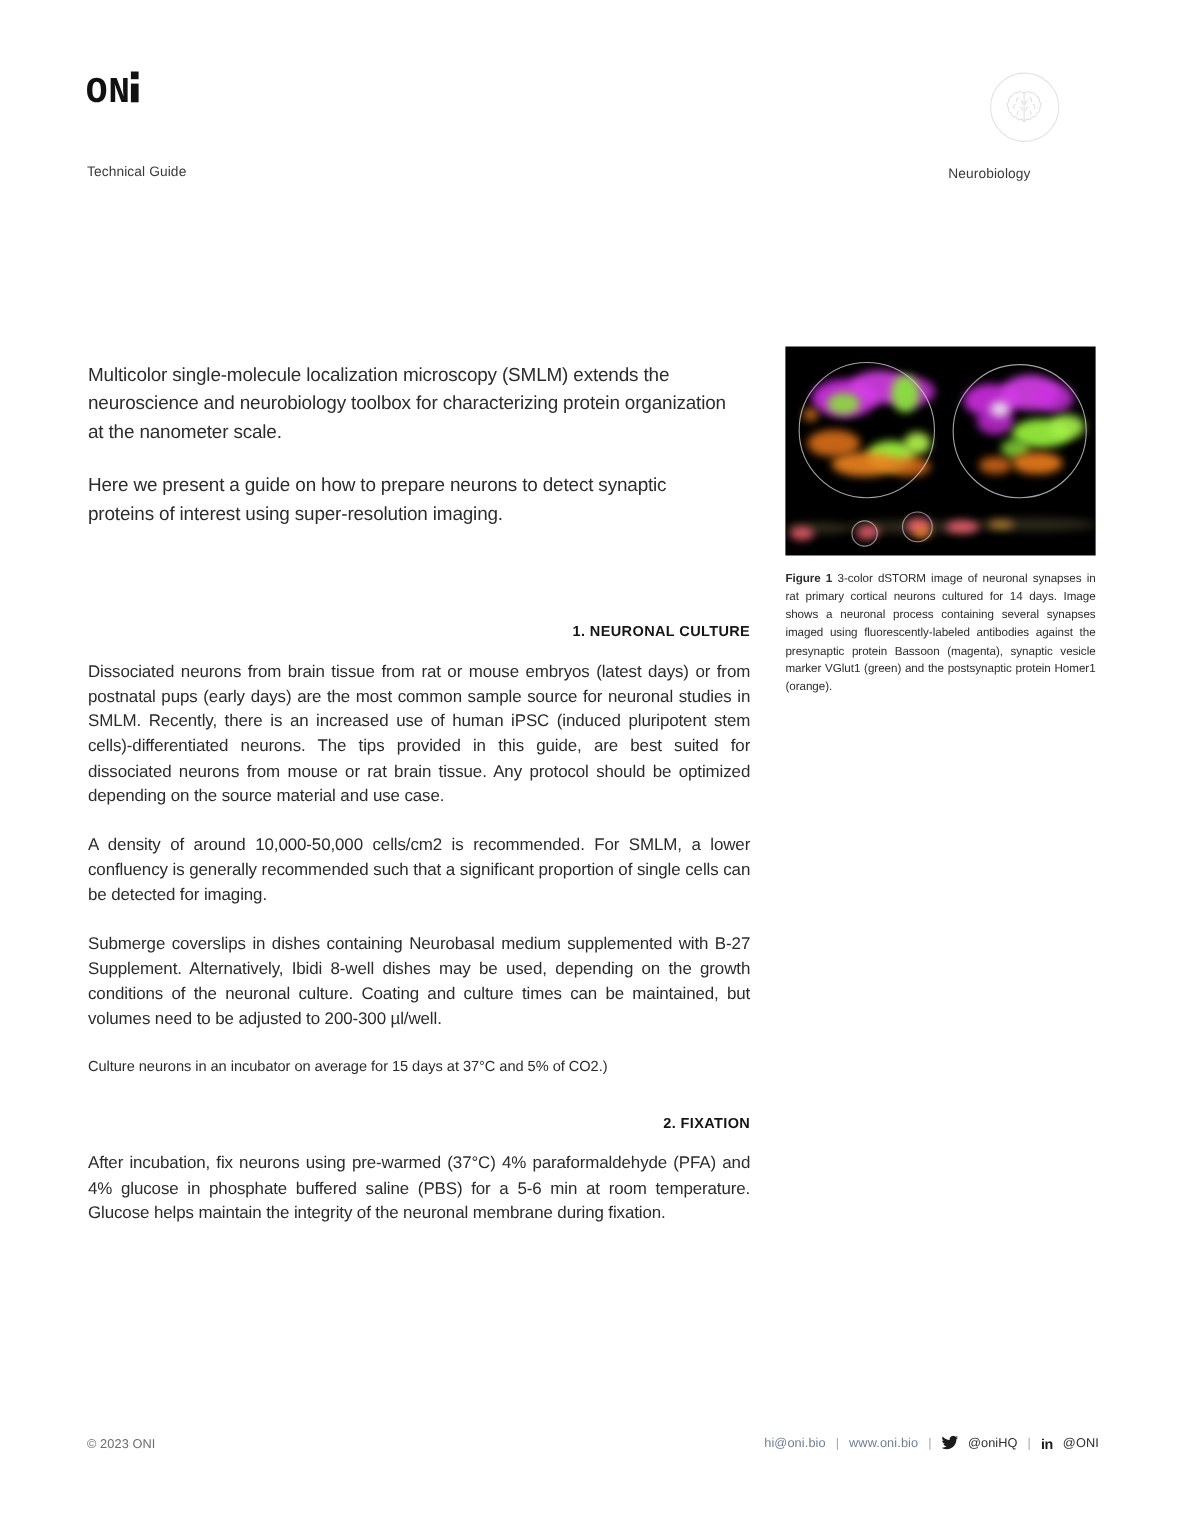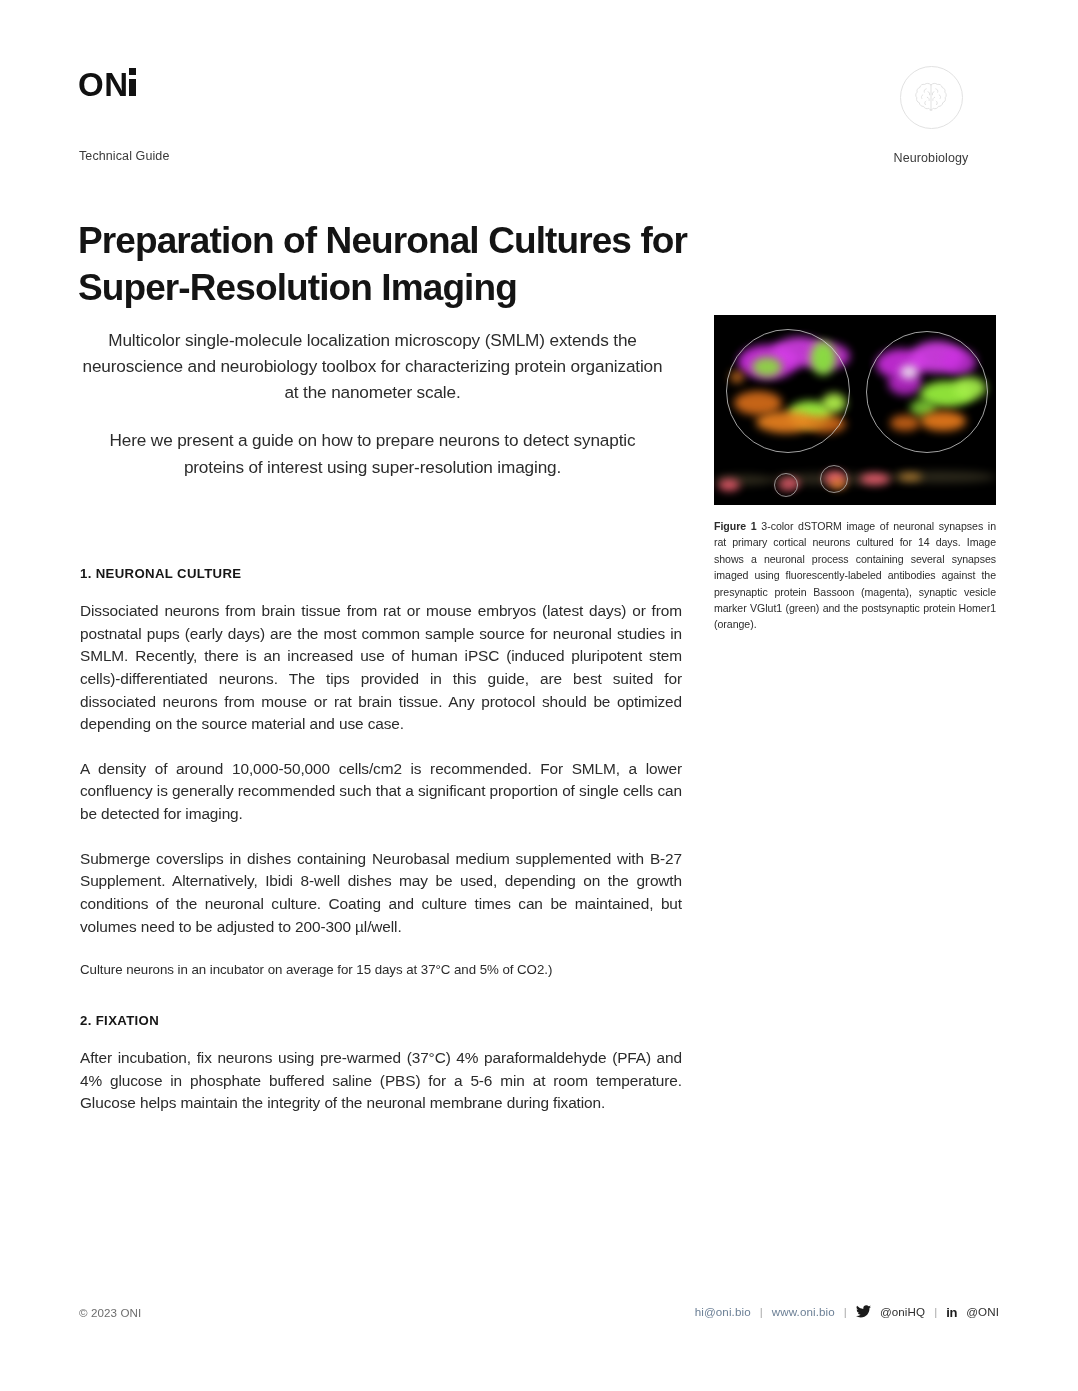--- a/index.html
+++ b/index.html
@@ -25,21 +25,21 @@
   
   .logo {
     position: absolute;
     left: 78px;
     top: 68px;
     font-size: 33px;
     font-weight: 700;
     letter-spacing: 0.5px;
     color: #111111;
     line-height: 1;
-    font-family: Liberation Sans, sans-serif;
+    font-family: Liberation Mono, monospace;
   }
   .logo .dot-i {
     display: inline-block;
     position: relative;
     width: 9px;
   }
   .logo .dot-i .stem {
     position: absolute;
     left: 0; bottom: 0;
     width: 7px; height: 17px;
@@ -60,21 +60,21 @@
     color: #3a3a3a;
     letter-spacing: 0.1px;
     text-align: center;
   }
 
   .cat-badge {
     position: absolute;
     right: 78px;
     top: 66px;
     width: 138px;
-    text-align: center;
+    text-align: left;
   }
   .cat-badge .circle {
     width: 63px;
     height: 63px;
     margin: 0 auto;
     border: 1px solid #e2e2e2;
     border-radius: 50%;
     display: flex;
     align-items: center;
     justify-content: center;
@@ -107,21 +107,20 @@
     left: 80px;
     top: 327px;
     width: 585px;
   }
   .intro p {
     margin: 0 0 22px 0;
     font-size: 17.2px;
     line-height: 1.52;
     color: #2c2c2c;
     letter-spacing: -0.15px;
-    text-align: center;
   }
 
   
   .figure {
     position: absolute;
     left: 714px;
     top: 315px;
     width: 282px;
   }
   .fig-img {
@@ -165,20 +164,21 @@
     top: 566px;
     width: 602px;
   }
   .sec-head {
     font-size: 13.2px;
     font-weight: 700;
     letter-spacing: 0.35px;
     color: #161616;
     margin: 0 0 19px 0;
     text-transform: uppercase;
+    text-align: right;
   }
   .sec-head.spaced { margin-top: 33px; }
   .body-col p {
     margin: 0 0 22px 0;
     font-size: 15.4px;
     line-height: 1.47;
     color: #2b2b2b;
     text-align: justify;
     letter-spacing: -0.1px;
   }
@@ -238,21 +238,20 @@
         <path d="M24 9c-2.1-2.2-5.3-2.3-7.2-.5-2.6-.7-5.2.9-5.6 3.5-2.4.6-3.8 3-3 5.3-2 1.6-2.2 4.6-.4 6.4-.9 2.4.4 5 2.8 5.7.2 2.5 2.4 4.4 4.9 4.2 1 2.3 3.7 3.3 5.9 2.2 1 1.3 2.4 2 3.6 2"></path>
         <path d="M24 9c2.1-2.2 5.3-2.3 7.2-.5 2.6-.7 5.2.9 5.6 3.5 2.4.6 3.8 3 3 5.3 2 1.6 2.2 4.6.4 6.4.9 2.4-.4 5-2.8 5.7-.2 2.5-2.4 4.4-4.9 4.2-1 2.3-3.7 3.3-5.9 2.2-1 1.3-2.4 2-3.6 2"></path>
         <path d="M24 9v29"></path>
         <path d="M18.5 13.5c-1.8.4-2.8 2.2-2.2 3.9M14.6 20.4c-1.6.8-2.1 2.8-1.1 4.2M18 27.5c-1.4 1-1.6 3-.4 4.2M20.6 16.8c1.5.5 2.3 2.1 1.8 3.6M19.8 23.2c1.6.4 2.5 2 2.1 3.6"></path>
         <path d="M29.5 13.5c1.8.4 2.8 2.2 2.2 3.9M33.4 20.4c1.6.8 2.1 2.8 1.1 4.2M30 27.5c1.4 1 1.6 3 .4 4.2M27.4 16.8c-1.5.5-2.3 2.1-1.8 3.6M28.2 23.2c-1.6.4-2.5 2-2.1 3.6"></path>
       </svg>
     </div>
     <div class="label">Neurobiology</div>
   </div>
 
-  <h1 class="title">Preparation of Neuronal Cultures for Super-Resolution Imaging</h1>
 
   <div class="intro">
     <p>Multicolor single-molecule localization microscopy (SMLM) extends the neuroscience and neurobiology toolbox for characterizing protein organization at the nanometer scale.</p>
     <p>Here we present a guide on how to prepare neurons to detect synaptic proteins of interest using super-resolution imaging.</p>
   </div>
 
   <div class="figure">
     <div class="fig-img">
 
       <div class="blob" style="left:24px;top:30px;width:60px;height:34px;background:#c92ddc;opacity:.95;"></div>

